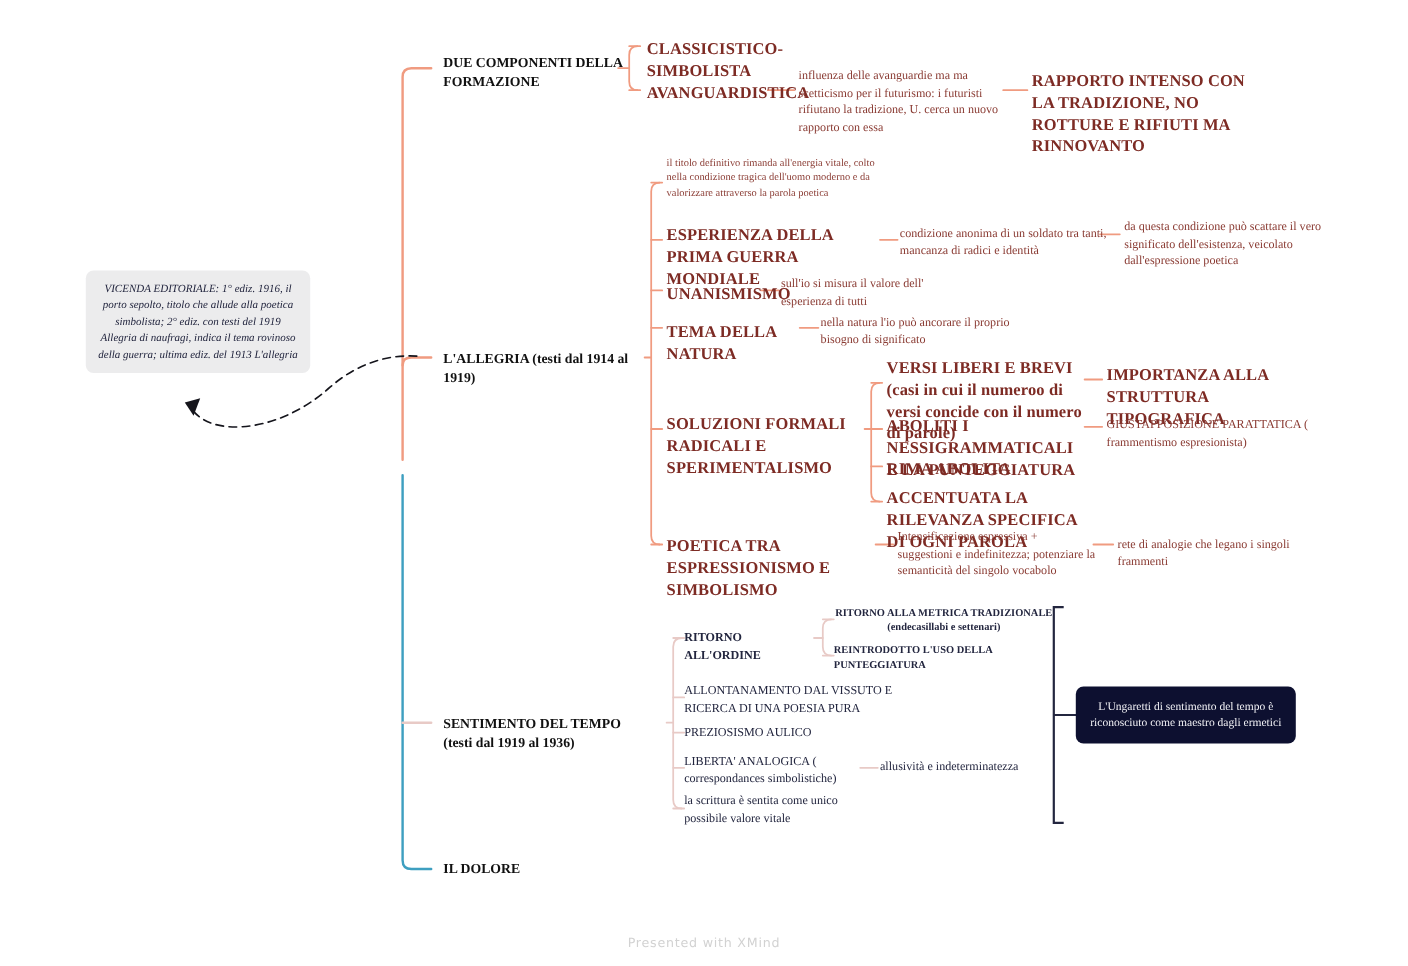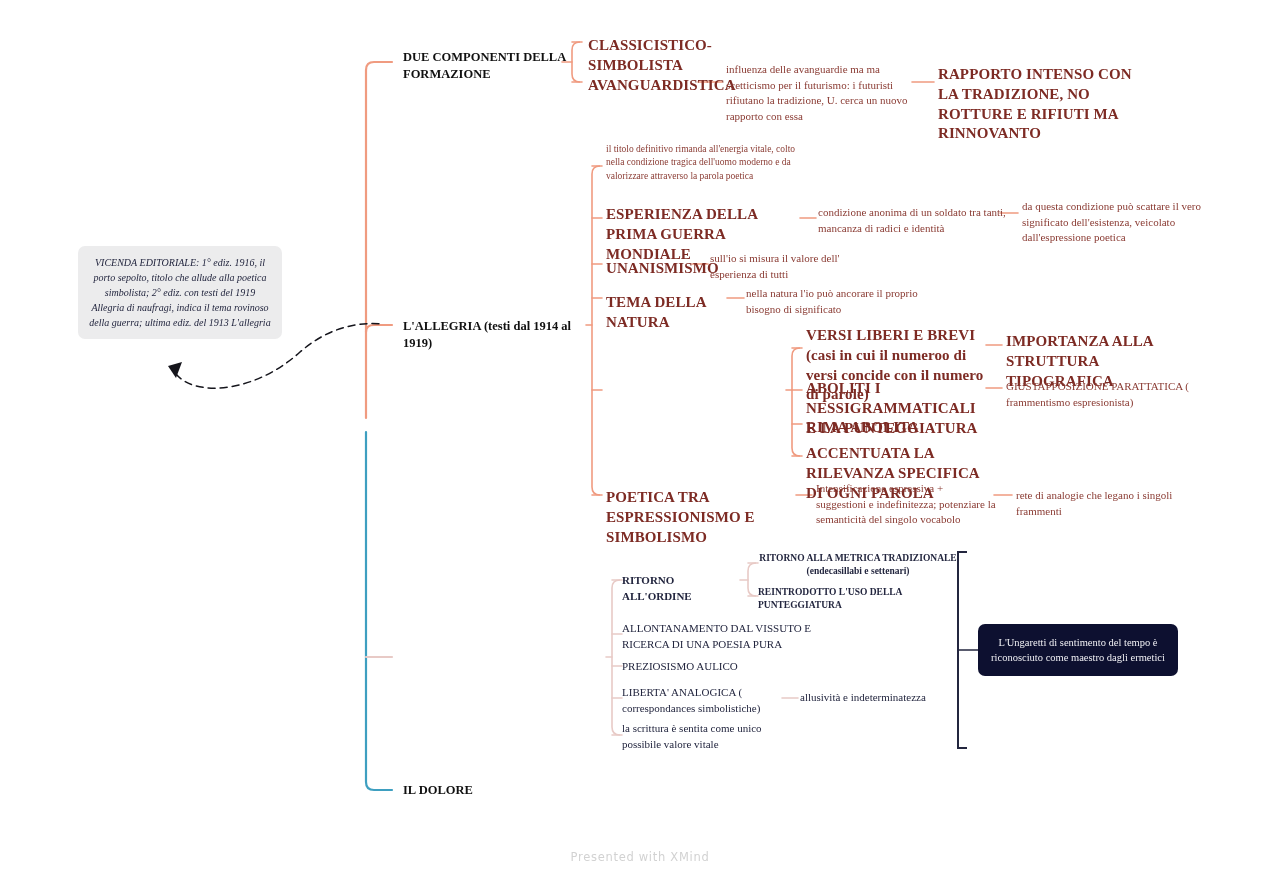--- a/index.html
+++ b/index.html
@@ -232,39 +232,41 @@
   <div class="node topic-note" style="left:1022px; top:199px; width:182px;">da questa condizione può scattare il vero significato dell'esistenza, veicolato dall'espressione poetica</div>
 
   <div class="node topic-bold" style="left:606px; top:259px; width:95px;">UNANISMISMO</div>
 
   <div class="node topic-note" style="left:710px; top:251px; width:170px;">sull'io si misura il valore dell' esperienza di tutti</div>
 
   <div class="node topic-bold" style="left:606px; top:293px; width:130px;">TEMA DELLA NATURA</div>
 
   <div class="node topic-note" style="left:746px; top:286px; width:185px;">nella natura l'io può ancorare il proprio bisogno di significato</div>
 
+  <div class="node topic-bold" style="left:606px; top:377px; width:185px;">SOLUZIONI FORMALI RADICALI E SPERIMENTALISMO</div>
 
   <div class="node topic-bold" style="left:806px; top:326px; width:180px;">VERSI LIBERI E BREVI (casi in cui il numeroo di versi concide con il numero di parole)</div>
 
   <div class="node topic-bold" style="left:1006px; top:332px; width:180px;">IMPORTANZA ALLA STRUTTURA TIPOGRAFICA</div>
 
   <div class="node topic-bold" style="left:806px; top:379px; width:180px;">ABOLITI I NESSIGRAMMATICALI E LA PUNTEGGIATURA</div>
 
   <div class="node topic-note" style="left:1006px; top:379px; width:190px;">GIUSTAPPOSIZIONE PARATTATICA ( frammentismo espresionista)</div>
 
   <div class="node topic-bold" style="left:806px; top:418px; width:150px;">RIMA ABOLITA</div>
 
   <div class="node topic-bold" style="left:806px; top:444px; width:180px;">ACCENTUATA LA RILEVANZA SPECIFICA DI OGNI PAROLA</div>
 
   <div class="node topic-bold" style="left:606px; top:488px; width:185px;">POETICA TRA ESPRESSIONISMO E SIMBOLISMO</div>
 
   <div class="node topic-note" style="left:816px; top:481px; width:180px;">Intensificazione espressiva + suggestioni e indefinitezza; potenziare la semanticità del singolo vocabolo</div>
 
   <div class="node topic-note" style="left:1016px; top:488px; width:180px;">rete di analogie che legano i singoli frammenti</div>
 
+  <div class="node branch-label" style="left:403px; top:650px; width:175px;">SENTIMENTO DEL TEMPO (testi dal 1919 al 1936)</div>
 
   <div class="node topic-navy bold" style="left:622px; top:573px; width:120px;">RITORNO ALL'ORDINE</div>
 
   <div class="node topic-navy bold small" style="left:758px; top:552px; width:200px;text-align:center;">RITORNO ALLA METRICA TRADIZIONALE (endecasillabi e settenari)</div>
 
   <div class="node topic-navy bold small" style="left:758px; top:586px; width:195px;">REINTRODOTTO L'USO DELLA PUNTEGGIATURA</div>
 
   <div class="node topic-navy" style="left:622px; top:621px; width:190px;">ALLONTANAMENTO DAL VISSUTO E RICERCA DI UNA POESIA PURA</div>
 
   <div class="node topic-navy" style="left:622px; top:659px; width:190px;">PREZIOSISMO AULICO</div>

